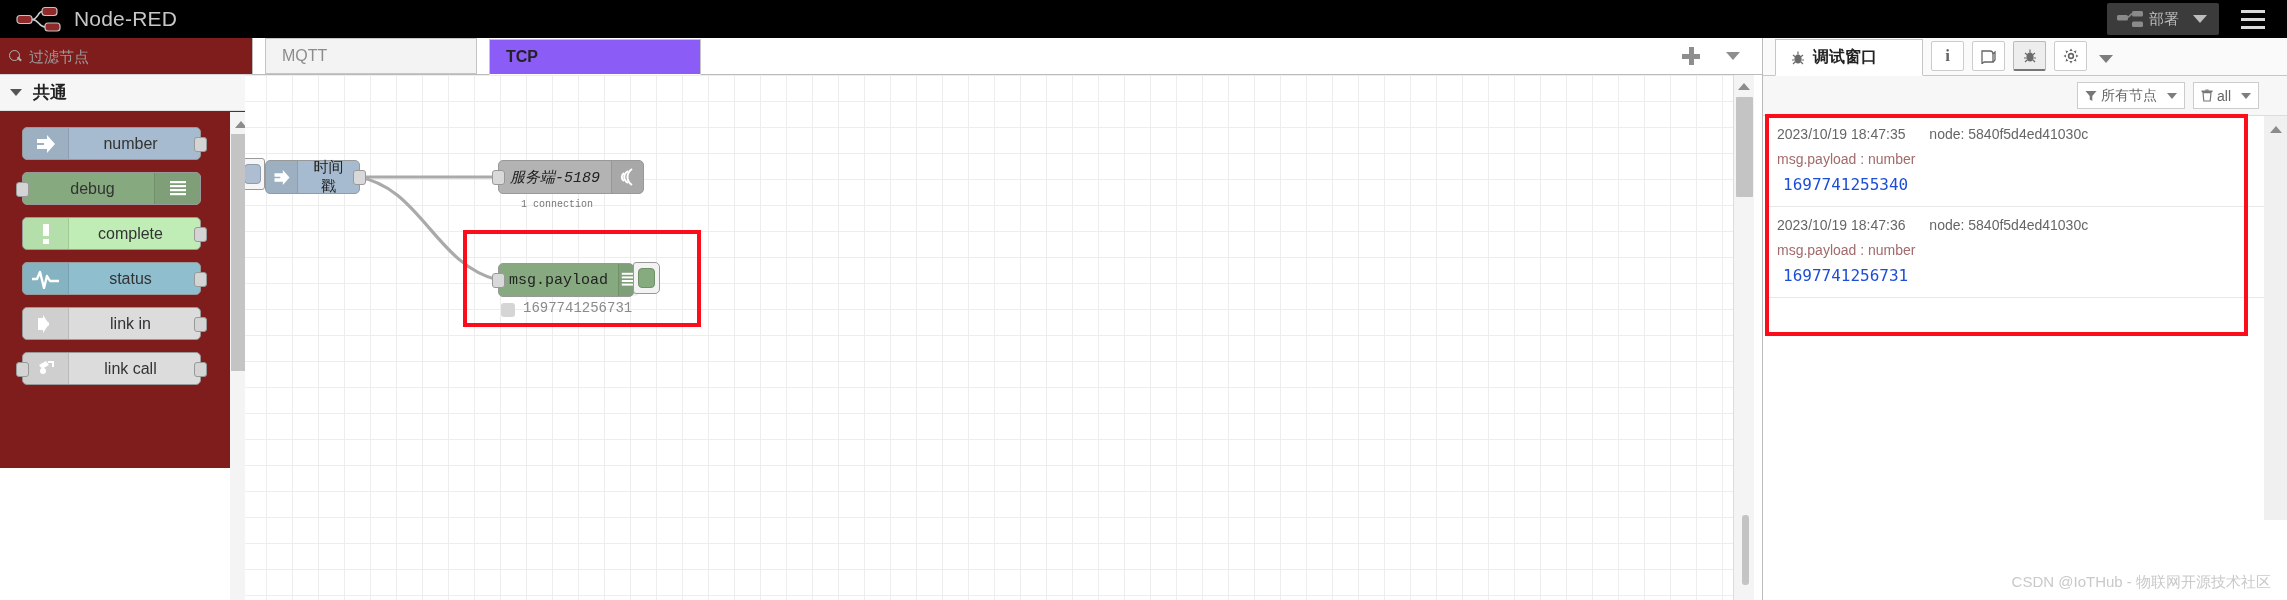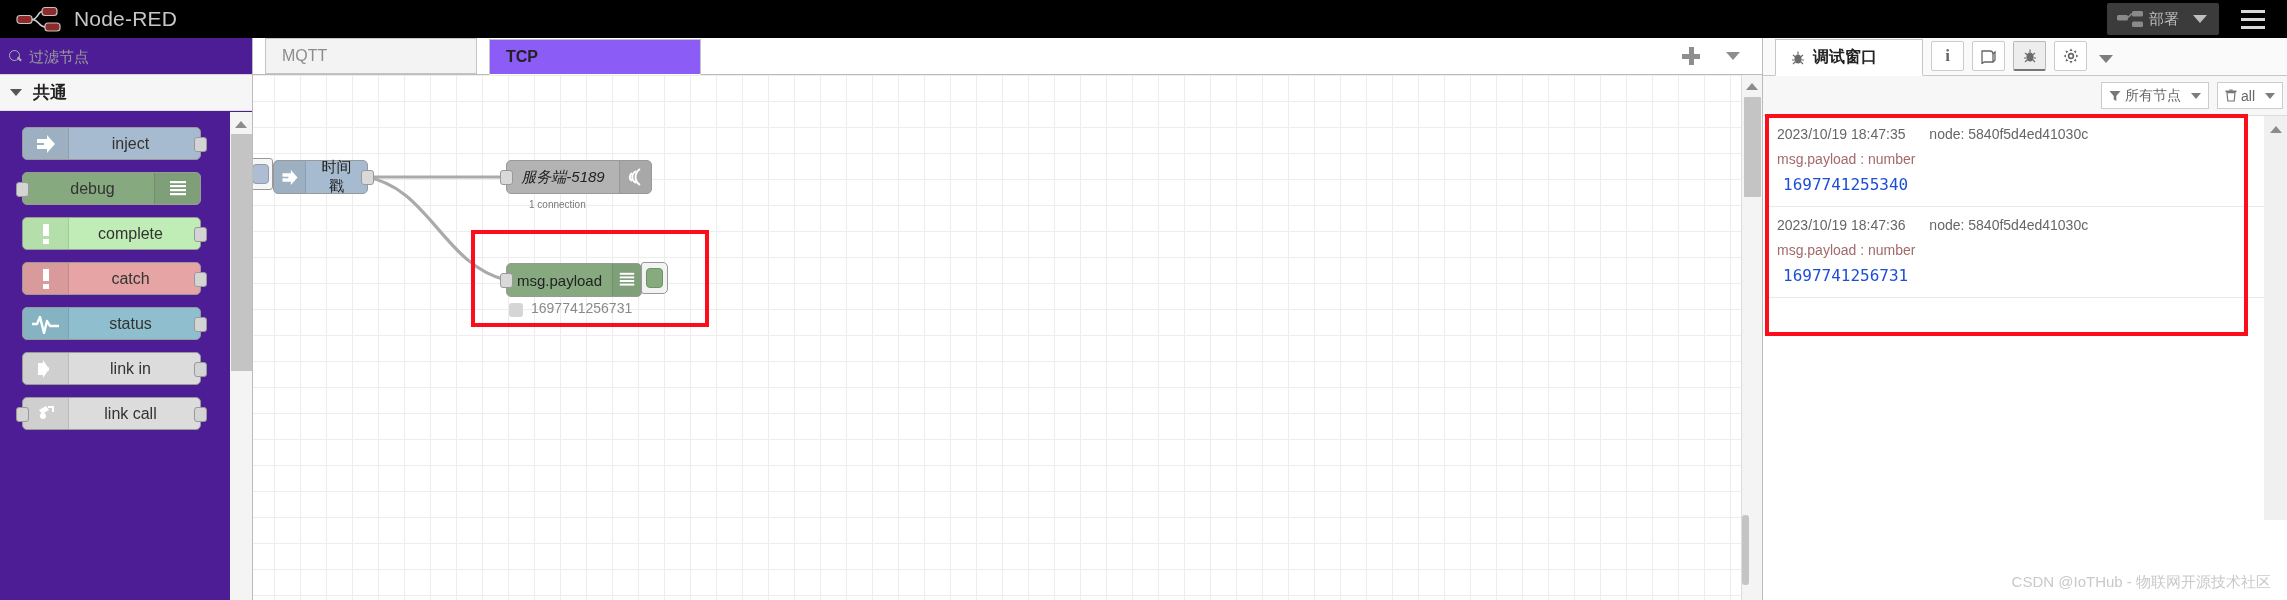--- a/index.html
+++ b/index.html
@@ -45,22 +45,22 @@
   #menu-btn {
     width: 48px; height: 38px;
     display: flex; flex-direction: column; align-items: center; justify-content: center;
     cursor: pointer; margin-right: 10px;
   }
   #menu-btn i { display:block; width: 24px; height: 3px; background: #d9d9d9; margin: 2.5px 0; }
 
   
   #palette {
     position: absolute; top: 38px; left: 0;
-    width: 253px; height: 562px;
-    background: #4c1d95;
+    width: 253px; height: 430px;
+    background: #7f1d1d;
     border-right: 1px solid #bbb;
   }
   #palette-search {
     height: 37px; border-bottom: 1px solid #d4d4d4;
     display: flex; align-items: center; padding-left: 9px;
   }
   #palette-search .s-icon { width: 13px; height: 13px; position: relative; margin-right: 7px; }
   #palette-search .s-icon::before {
     content:""; position:absolute; left:0; top:0;
     width:9px; height:9px; border:1.6px solid #b0b0b0; border-radius:50%;
@@ -155,23 +155,23 @@
   #tab-add .plus::after  { top: 6.5px; left: 0; height: 5px; width: 18px; }
   #tab-add .caret {
     width: 0; height: 0; margin-right: 22px; cursor: pointer;
     border-left: 7px solid transparent;
     border-right: 7px solid transparent;
     border-top: 8px solid #8e8e8e;
   }
 
   
   #canvas-wrap {
-    position: absolute; top: 75px; left: 253px;
+    position: absolute; top: 75px; left: 245px;
     width: 1509px; height: 525px;
-    overflow: hidden; background: #fff;
+    overflow: hidden; background: #fff; font-family: Liberation Mono, monospace;
   }
   #canvas {
     position: absolute; inset: 0;
     background-image:
       linear-gradient(to right, #eceded 1px, transparent 1px),
       linear-gradient(to bottom, #eceded 1px, transparent 1px);
     background-size: 26px 26px;
     background-position: -5px 0px;
   }
   #canvas-scroll-track {
@@ -281,21 +281,21 @@
   #sb-caret {
     margin-left: 12px; margin-right: 12px; margin-bottom: 12px;
     width: 0; height: 0; cursor: pointer;
     border-left: 7px solid transparent;
     border-right: 7px solid transparent;
     border-top: 8px solid #7d7d7d;
   }
   #sb-toolbar {
     height: 40px; background: #f7f7f7; border-bottom: 1px solid #ddd;
     display: flex; align-items: center; justify-content: flex-end;
-    padding-right: 4px;
+    padding-right: 28px;
   }
   .sb-dd {
     height: 27px; border: 1px solid #ccc; background: #fff;
     display: flex; align-items: center; padding: 0 7px; margin-left: 8px;
     font-size: 14px; color: #666; cursor: pointer;
   }
   .sb-dd .dd-caret {
     margin-left: 10px;
     width: 0; height: 0;
     border-left: 5px solid transparent;
@@ -394,21 +394,21 @@
   </div>
 
   <div id="palette-list">
 
     <div class="pnode" style="background:#a6bbcf">
       <div class="pn-icon">
         <svg width="24" height="20" viewBox="0 0 24 20">
             <path d="M3 5 h10 v-4 l8 9 -8 9 v-4 h-10 v-4 h7 v-2 h-7z" fill="#fff"></path>
           </svg>
       </div>
-      <div class="pn-label">inject</div>
+      <div class="pn-label">number</div>
       <div class="port out"></div>
     </div>
 
     <div class="pnode lbl-left" style="background:#87a980">
       <div class="pn-label">debug</div>
       <div class="pn-icon right">
         <svg width="22" height="20" viewBox="0 0 22 20">
           <rect x="3" y="2" width="16" height="2.2" fill="#fff"></rect>
           <rect x="3" y="6" width="16" height="2.2" fill="#fff"></rect>
           <rect x="3" y="10" width="16" height="2.2" fill="#fff"></rect>
@@ -422,30 +422,20 @@
       <div class="pn-icon">
         <svg width="14" height="22" viewBox="0 0 14 22">
             <rect x="4" y="1" width="6" height="12" fill="#fff"></rect>
             <rect x="4" y="16" width="6" height="5" fill="#fff"></rect>
           </svg>
       </div>
       <div class="pn-label">complete</div>
       <div class="port out"></div>
     </div>
 
-    <div class="pnode" style="background:#e6a4a4">
-      <div class="pn-icon">
-        <svg width="14" height="22" viewBox="0 0 14 22">
-            <rect x="4" y="1" width="6" height="12" fill="#fff"></rect>
-            <rect x="4" y="16" width="6" height="5" fill="#fff"></rect>
-          </svg>
-      </div>
-      <div class="pn-label">catch</div>
-      <div class="port out"></div>
-    </div>
 
     <div class="pnode" style="background:#8fbfcf">
       <div class="pn-icon">
         <svg width="30" height="20" viewBox="0 0 30 20">
             <path d="M1 10 h5 l3 -7 l4 16 l3 -12 l3 5 h9" stroke="#fff" stroke-width="2.4" fill="none" stroke-linejoin="round"></path>
           </svg>
       </div>
       <div class="pn-label">status</div>
       <div class="port out"></div>
     </div>

